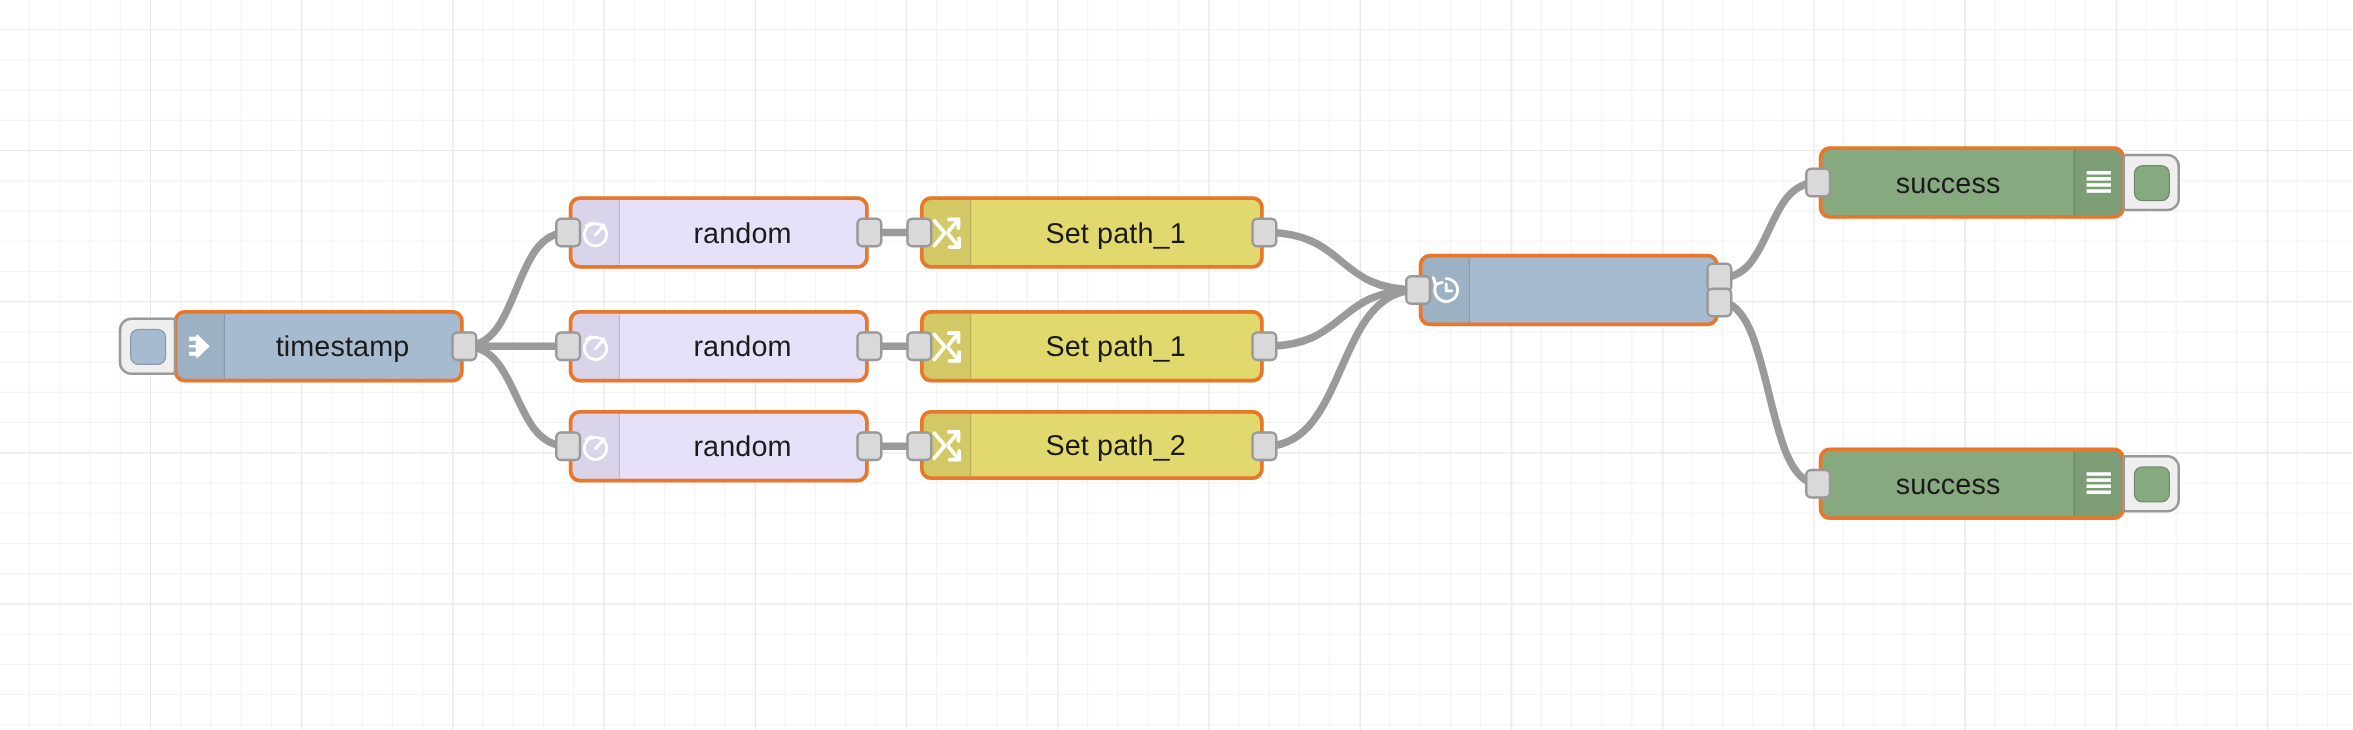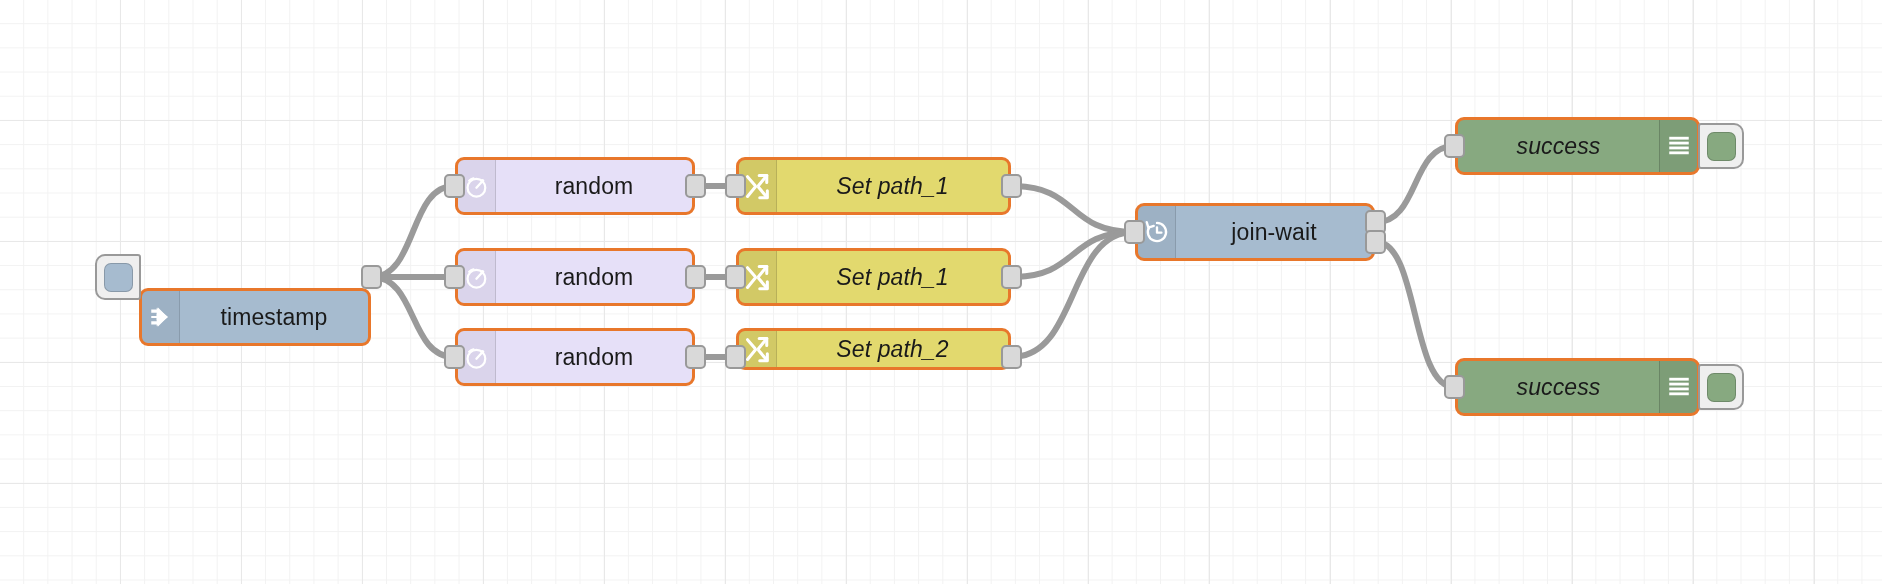--- a/index.html
+++ b/index.html
@@ -52,21 +52,21 @@
   .node-label {
     flex: 1 1 auto;
     display: flex;
     align-items: center;
     color: #1a1a1a;
     font-size: 23px;
     letter-spacing: 0.1px;
     white-space: nowrap;
   }
   .label-center { justify-content: center; }
-  .italic { font-style: italic; }
+  .italic { }
 
   
   .type-inject  { background: #a6bbcf; }
   .type-random  { background: #e6e0f8; }
   .type-change  { background: #e2d96e; }
   .type-join    { background: #a6bbcf; }
   .type-debug   { background: #87a980; }
 
   .type-change .node-icon-box { background: rgba(0,0,0,0.07); }
   .type-debug  .node-icon-box { background: rgba(0,0,0,0.07); border-right:none; border-left:1px solid rgba(0,0,0,0.15); }
@@ -122,21 +122,21 @@
       <path d="M 1012 186 C 1079.1 186, 1066.9 232, 1134 232" fill="none" stroke="#9a9a9a" stroke-width="6" stroke-linecap="round"></path>
       <path d="M 1012 277 C 1079.1 277, 1066.9 232, 1134 232" fill="none" stroke="#9a9a9a" stroke-width="6" stroke-linecap="round"></path>
       <path d="M 1012 357 C 1079.1 357, 1066.9 232, 1134 232" fill="none" stroke="#9a9a9a" stroke-width="6" stroke-linecap="round"></path>
       <path d="M 1376 222.33333333333334 C 1418.9 222.33333333333334, 1411.1 146, 1454 146" fill="none" stroke="#9a9a9a" stroke-width="6" stroke-linecap="round"></path>
       <path d="M 1376 241.66666666666666 C 1418.9 241.66666666666666, 1411.1 387, 1454 387" fill="none" stroke="#9a9a9a" stroke-width="6" stroke-linecap="round"></path>
     </svg>
   <div id="node-layer">
       <div class="side-btn side-btn-left" style="left: 95px; top: 254px;">
         <div class="side-btn-inner btn-inject-inner"></div>
       </div>
-      <div class="node type-inject" style="left: 139px; top: 248px; width: 232px; height: 58px; margin-top: 40px;">
+      <div class="node type-inject" style="left: 139px; top: 248px; width: 232px; height: 58px;">
         <div class="node-icon-box">
           <svg width="26" height="26" viewBox="0 0 24 24">
             <path fill="#ffffff" d="M3 5h7v3h-7z M3 11h7v2h-7z M3 16h7v3h-7z M9 3l9 9-9 9v-6h-1v-6h1z"></path>
             <path fill="#ffffff" d="M8 3.5 L18.5 12 L8 20.5 Z"></path>
           </svg>
         </div>
         <div class="node-label label-center">timestamp</div>
       </div>
       <div class="port" style="left: 361px; top: 265px;"></div>
       <div class="node type-random" style="left: 455px; top: 157px; width: 240px; height: 58px;">
@@ -201,21 +201,21 @@
             <path d="M19.5 3 L12.5 11.5" stroke="#ffffff" stroke-width="2.6" fill="none" stroke-linecap="round"></path>
             <path d="M3 21 L10 12.5" stroke="#ffffff" stroke-width="2.6" fill="none" stroke-linecap="round"></path>
             <path d="M12.5 13 L19.5 21.5" stroke="#ffffff" stroke-width="2.6" fill="none" stroke-linecap="round"></path>
             <path d="M13.5 22 L20 22 L20 16" stroke="#ffffff" stroke-width="2.6" fill="none" stroke-linecap="round" stroke-linejoin="round"></path>
           </svg>
         </div>
         <div class="node-label label-center italic">Set path_1</div>
       </div>
       <div class="port" style="left: 725px; top: 265px;"></div>
       <div class="port" style="left: 1001px; top: 265px;"></div>
-      <div class="node type-change" style="left: 736px; top: 328px; width: 275px; height: 42px; justify-content: space-between;">
+      <div class="node type-change" style="left: 736px; top: 328px; width: 275px; height: 56px; justify-content: space-between;">
         <div class="node-icon-box">
           <svg width="28" height="28" viewBox="0 0 24 24">
             <path d="M3 4 L9.5 11.5" stroke="#ffffff" stroke-width="2.6" fill="none" stroke-linecap="round"></path>
             <path d="M13 3 L19.5 3 L19.5 9" stroke="#ffffff" stroke-width="2.6" fill="none" stroke-linecap="round" stroke-linejoin="round"></path>
             <path d="M19.5 3 L12.5 11.5" stroke="#ffffff" stroke-width="2.6" fill="none" stroke-linecap="round"></path>
             <path d="M3 21 L10 12.5" stroke="#ffffff" stroke-width="2.6" fill="none" stroke-linecap="round"></path>
             <path d="M12.5 13 L19.5 21.5" stroke="#ffffff" stroke-width="2.6" fill="none" stroke-linecap="round"></path>
             <path d="M13.5 22 L20 22 L20 16" stroke="#ffffff" stroke-width="2.6" fill="none" stroke-linecap="round" stroke-linejoin="round"></path>
           </svg>
         </div>
@@ -224,21 +224,20 @@
       <div class="port" style="left: 725px; top: 345px;"></div>
       <div class="port" style="left: 1001px; top: 345px;"></div>
       <div class="node type-join" style="left: 1135px; top: 203px; width: 240px; height: 58px;">
         <div class="node-icon-box">
           <svg width="28" height="28" viewBox="0 0 24 24">
             <path d="M12 4.2 a7.8 7.8 0 1 1 -6.6 3.6" fill="none" stroke="#ffffff" stroke-width="2" stroke-linecap="round"></path>
             <path d="M3.2 3.6 L4.6 8.2 L9.2 6.8" fill="none" stroke="#ffffff" stroke-width="2" stroke-linecap="round" stroke-linejoin="round"></path>
             <path d="M12 8 L12 12.6 L15.8 12.6" fill="none" stroke="#ffffff" stroke-width="2" stroke-linecap="round" stroke-linejoin="round"></path>
           </svg>
         </div>
-        <div class="node-label label-center">join-wait</div>
       </div>
       <div class="port" style="left: 1124px; top: 220px;"></div>
       <div class="port" style="left: 1365px; top: 210.333px;"></div>
       <div class="port" style="left: 1365px; top: 229.667px;"></div>
       <div class="side-btn side-btn-right" style="left: 1698px; top: 123px;">
         <div class="side-btn-inner btn-debug-inner"></div>
       </div>
       <div class="node type-debug" style="left: 1455px; top: 117px; width: 245px; height: 58px;">
         <div class="node-label label-center italic">success</div>
         <div class="node-icon-box">

